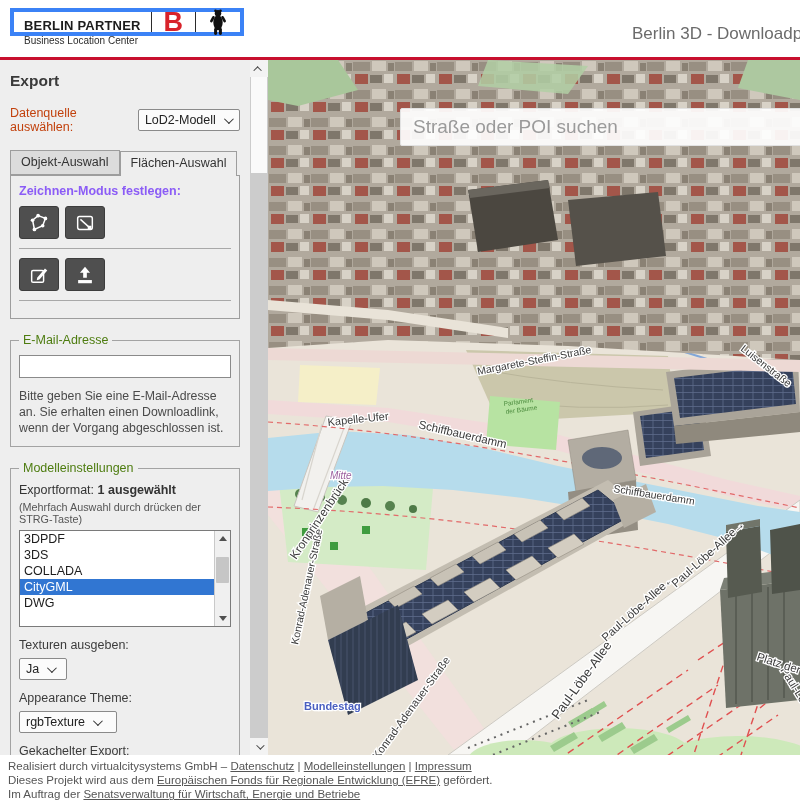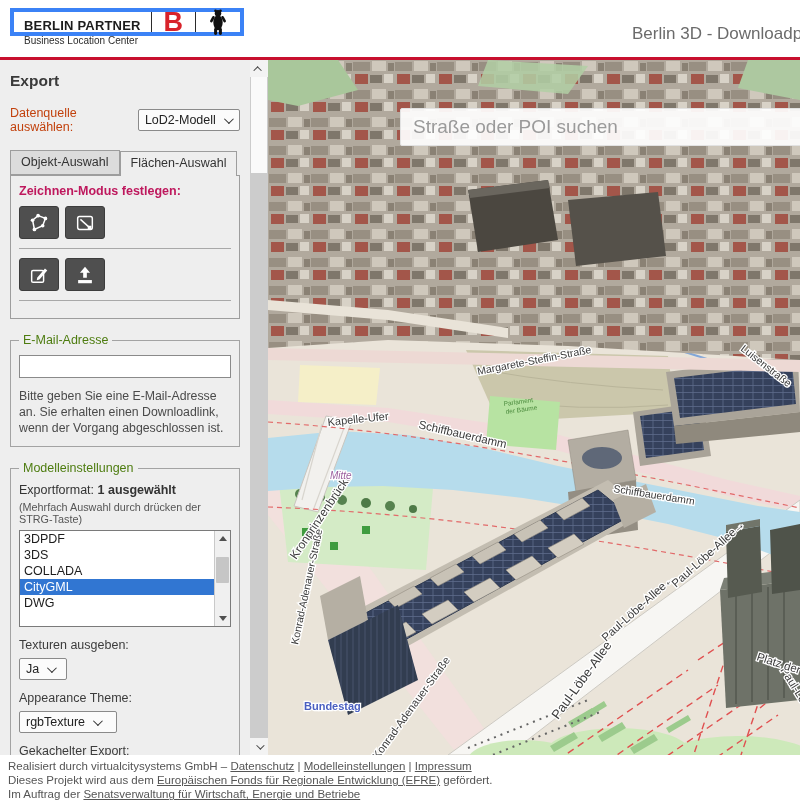--- a/index.html
+++ b/index.html
@@ -38,21 +38,21 @@
   .chev { width:7px; height:7px; border-right:1.6px solid #333; border-bottom:1.6px solid #333;
     transform:rotate(45deg) translateY(-2px); margin-left:8px; flex:0 0 auto; }
 
   .tabs { display:flex; margin-top:2px; }
   .tab { padding:4px 10px 5px 10px; font-size:12.5px; border:1px solid #9d9d9d;
     background:#dcdcdc; cursor:pointer; color:#333; }
   .tab.inactive { border-bottom:1px solid #9d9d9d; }
   .tab.active { background:#eeeeee; border-bottom:none; position:relative; top:1px; }
 
   .panel { border:1px solid #9d9d9d; background:#eeeeee; padding:8px; margin-bottom:14px; }
-  .panel-title { font-weight:bold; font-size:12.5px; margin-bottom:8px; color:#be185d; }
+  .panel-title { font-weight:bold; font-size:12.5px; margin-bottom:8px; color:#8b5cf6; }
   .iconrow { display:flex; gap:6px; }
   .toolbtn { width:40px; height:33px; background:#4f4f4f; border:1px solid #3c3c3c;
     border-radius:3px; display:flex; align-items:center; justify-content:center; cursor:pointer; }
   .panel hr { border:none; border-top:1px solid #a8a8a8; margin:9px 0; }
 
   fieldset { border:1px solid #a3a3a3; padding:8px 8px 10px 8px; margin-bottom:14px; }
   legend { font-size:12.5px; color:#4d7c0f; padding:0 4px; }
   .email-input { width:100%; height:23px; border:1px solid #8a8a8a; background:#fff;
     font-size:12.5px; padding:0 4px; }
   .help { font-size:12.3px; color:#4a4a4a; margin-top:10px; line-height:16px; }

